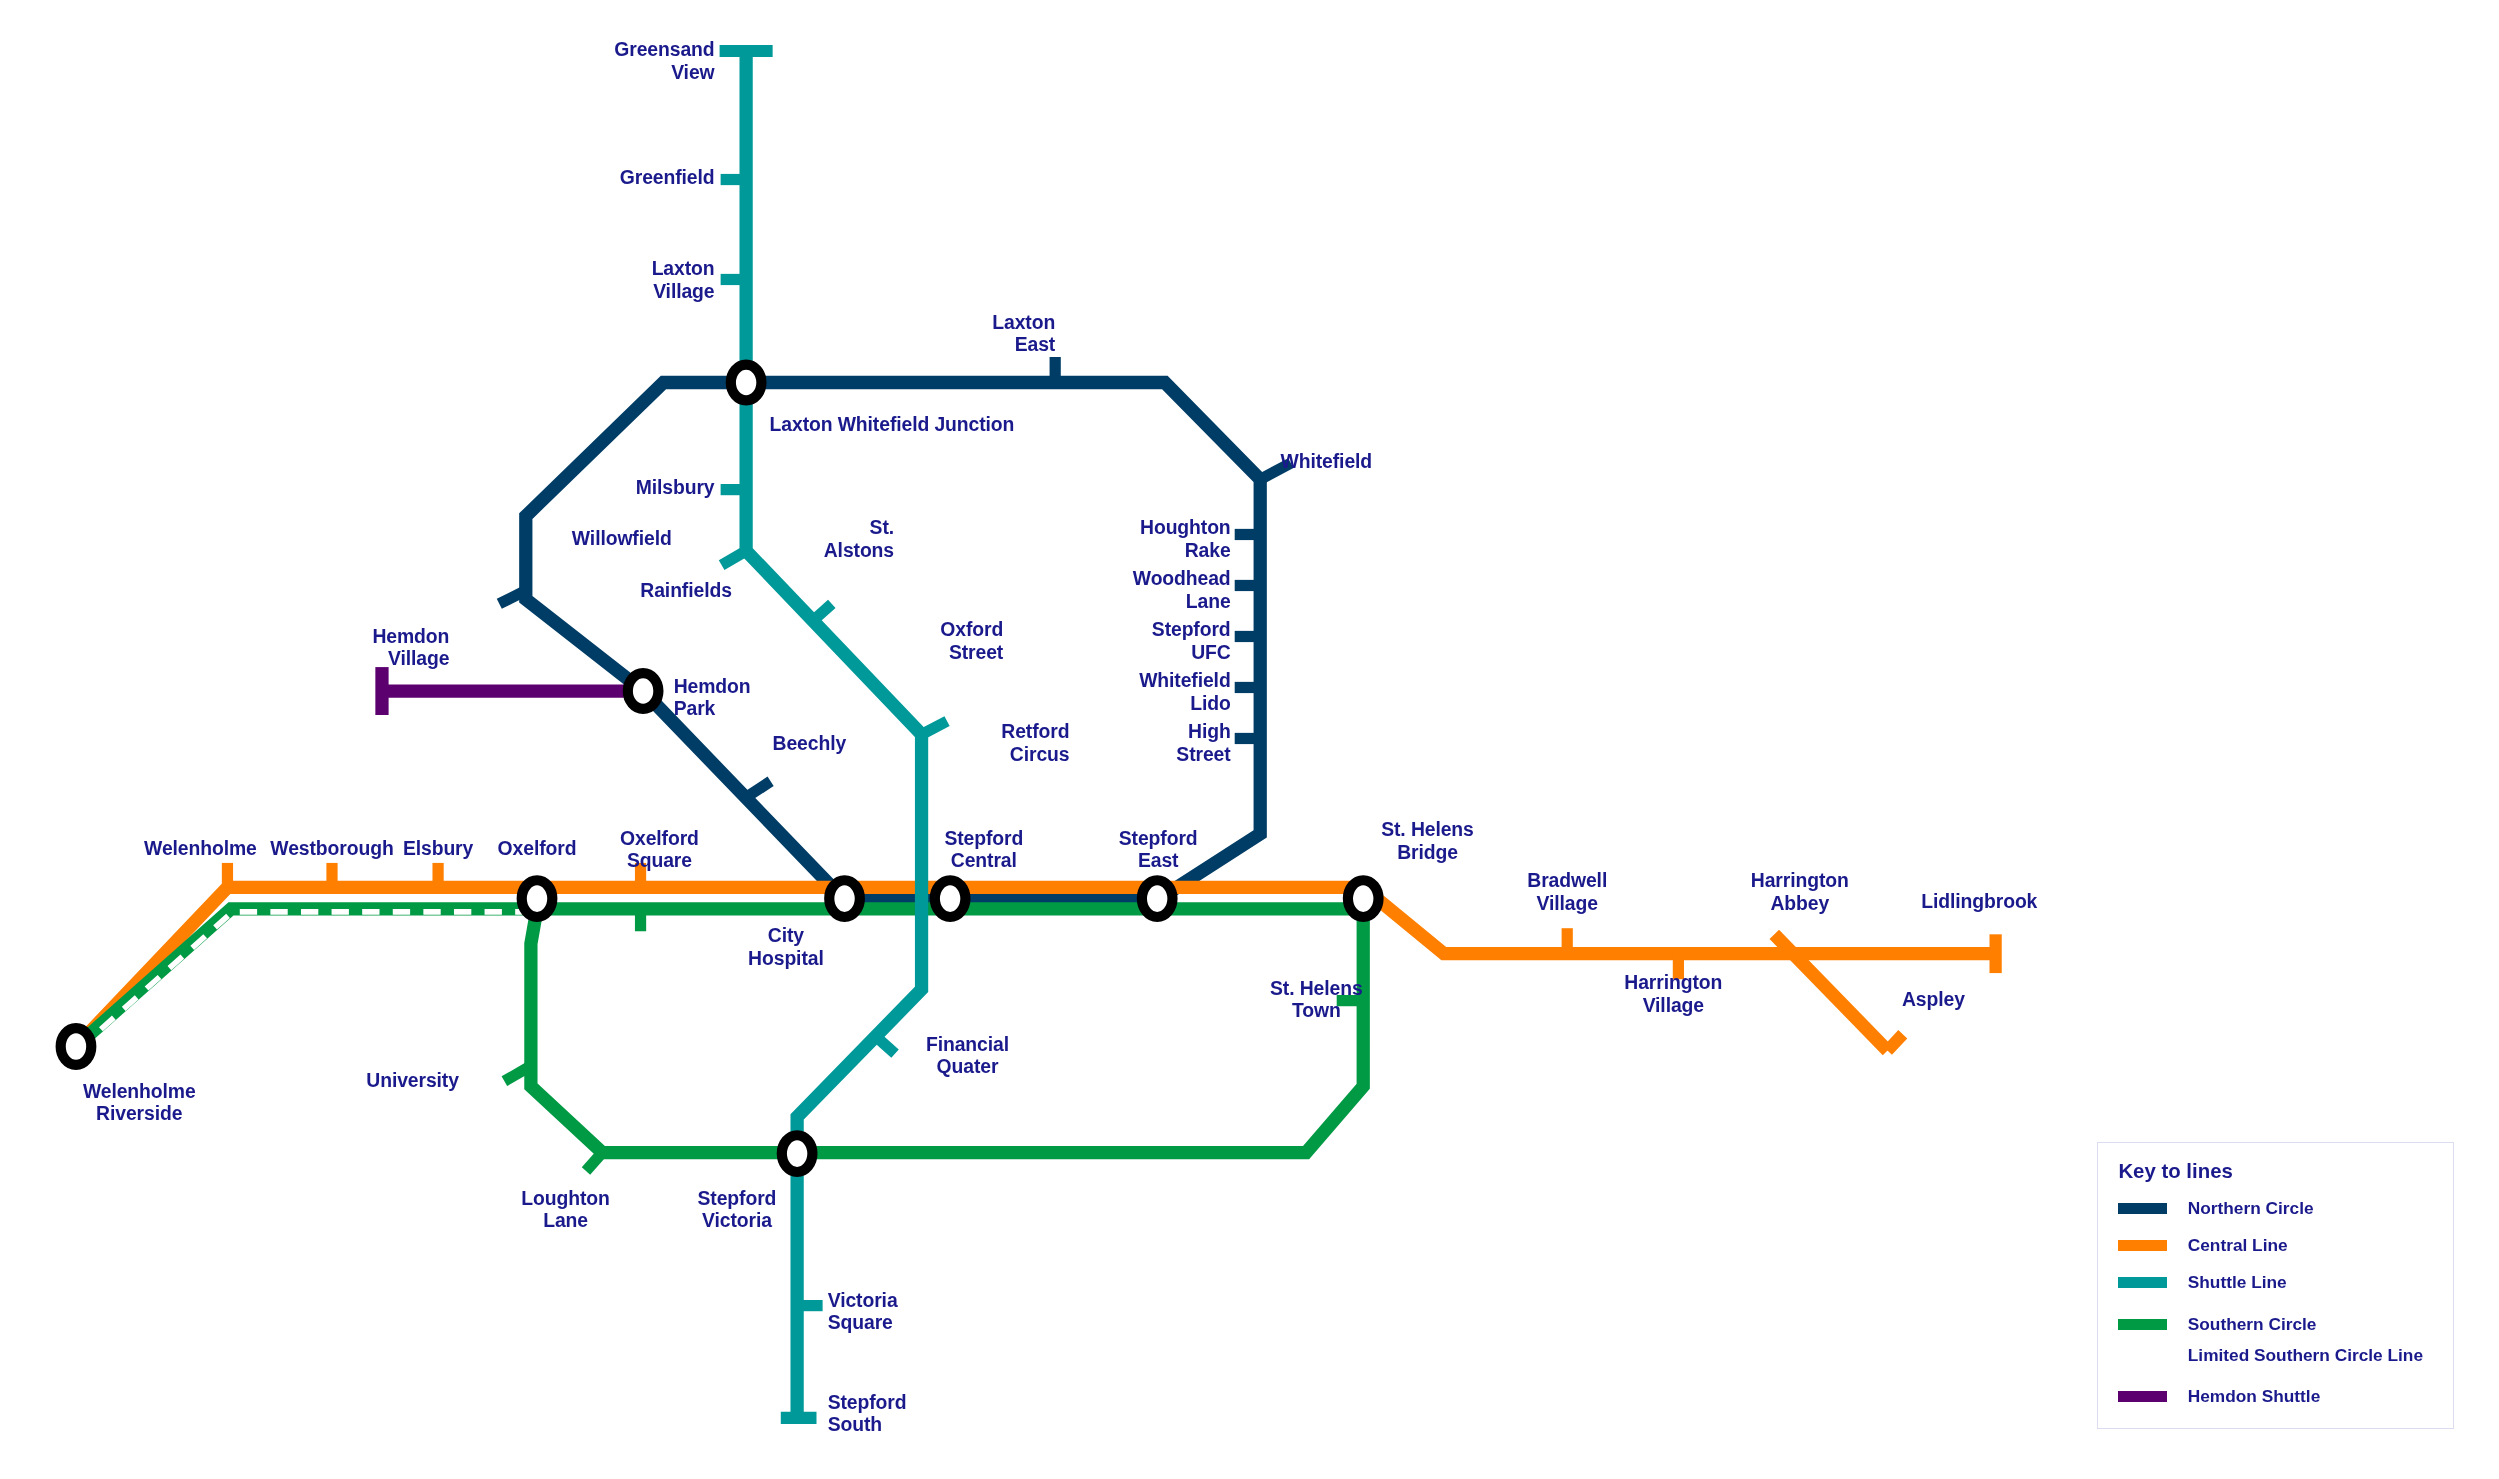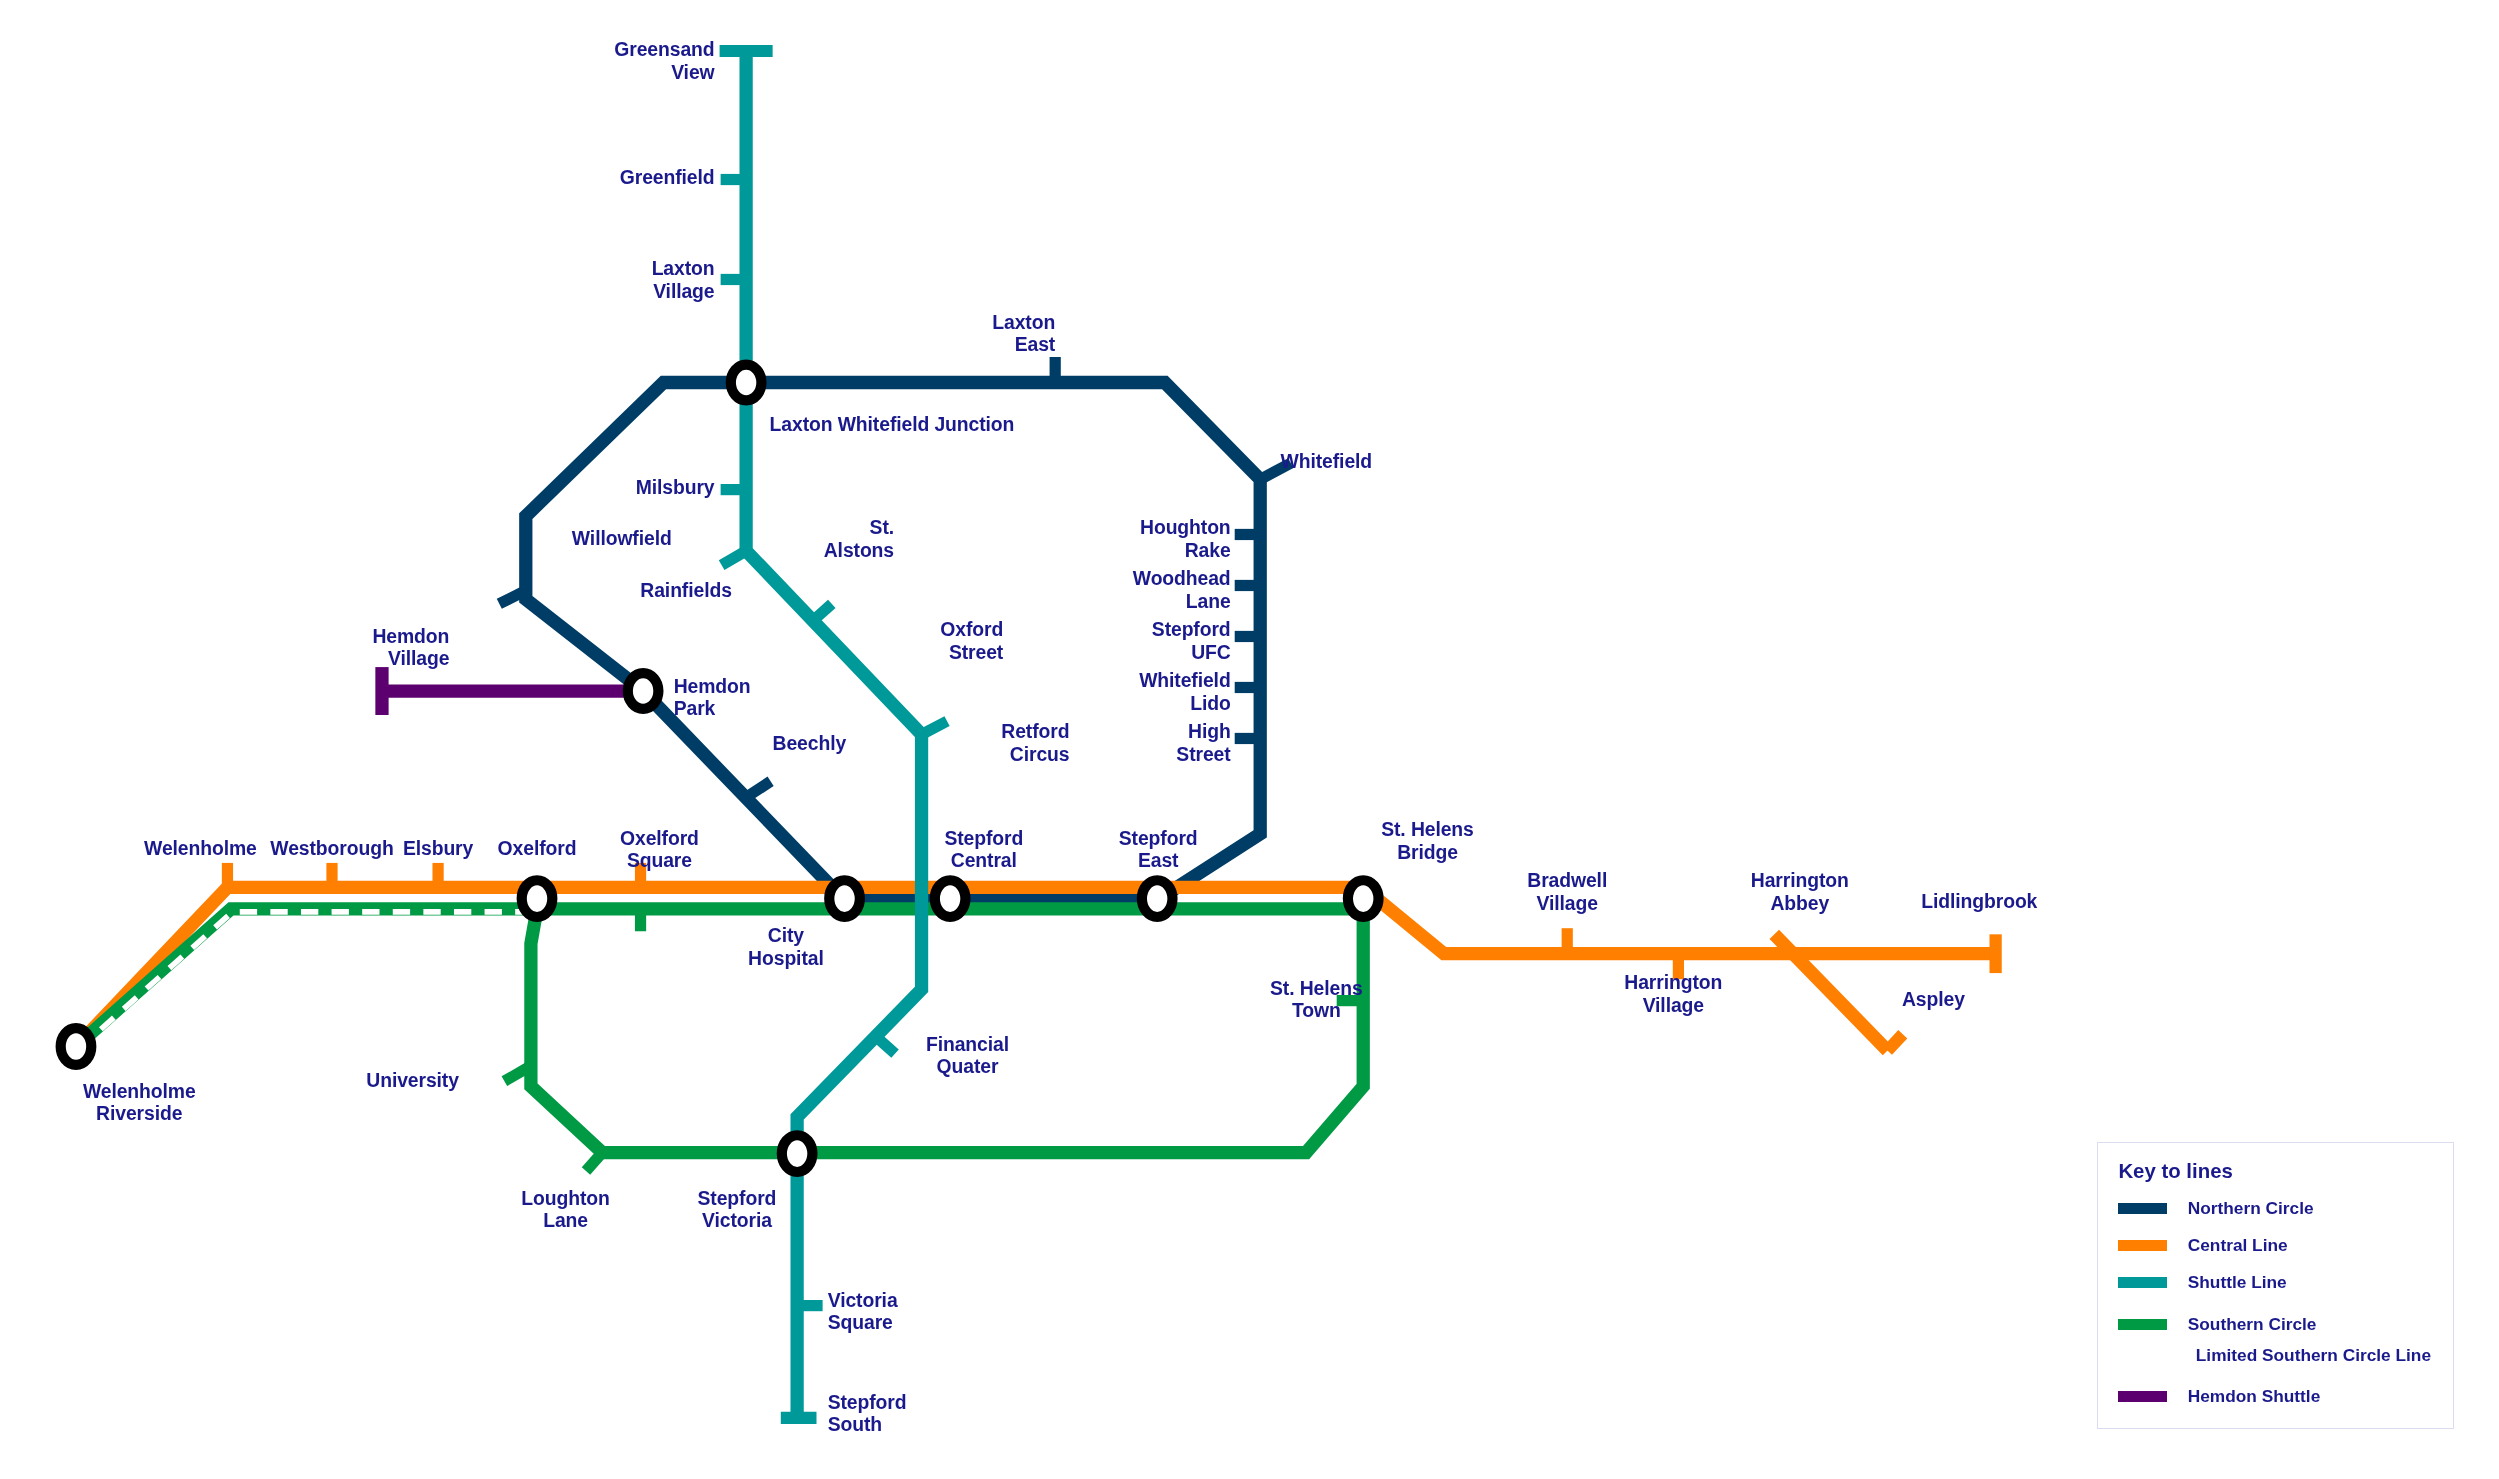--- a/index.html
+++ b/index.html
@@ -233,21 +233,21 @@
           <div class="legend-text">Central Line</div>
         </div>
         <div class="legend-row" style="top: 130px;">
           <div class="legend-swatch" style="color: rgb(0, 153, 153); background: rgb(0, 153, 153);"></div>
           <div class="legend-text">Shuttle Line</div>
         </div>
         <div class="legend-row" style="top: 172px;">
           <div class="legend-swatch" style="color: rgb(0, 153, 68); background: rgb(0, 153, 68);"></div>
           <div class="legend-text">Southern Circle</div>
         </div>
-        <div class="legend-row" style="top: 203px; gap: 8px;">
+        <div class="legend-row" style="top: 203px;">
           <div class="legend-swatch dashed" style="color: rgb(0, 153, 68); background: none;"></div>
           <div class="legend-text">Limited Southern Circle Line</div>
         </div>
         <div class="legend-row" style="top: 244px;">
           <div class="legend-swatch" style="color: rgb(92, 0, 112); background: rgb(92, 0, 112);"></div>
           <div class="legend-text">Hemdon Shuttle</div>
         </div>
       </div>
   </div>
 

